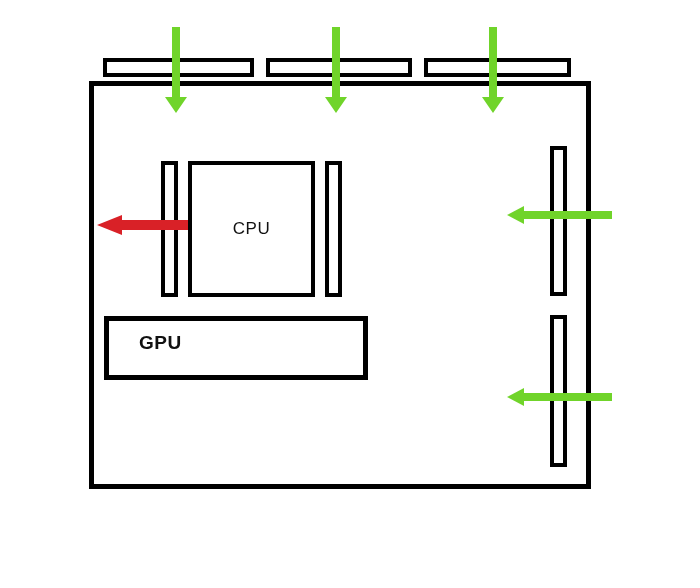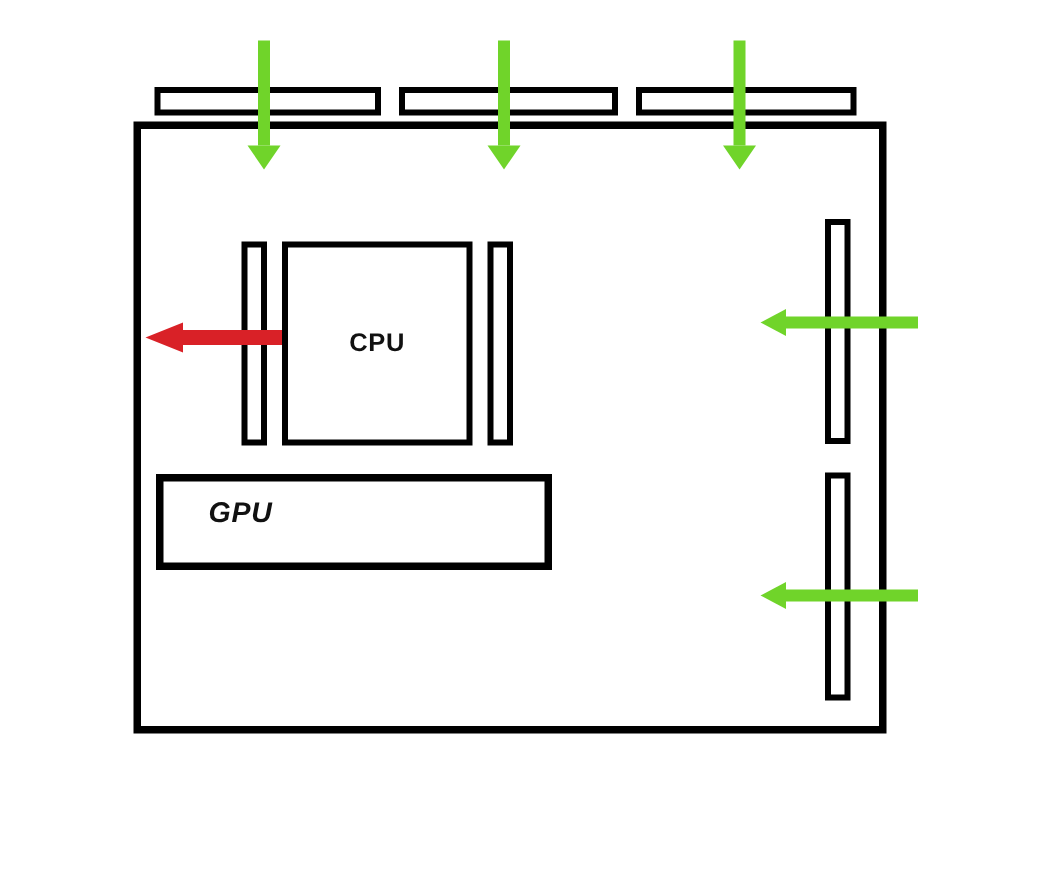--- a/index.html
+++ b/index.html
@@ -17,27 +17,27 @@
   .case{position:absolute;left:89px;top:81px;width:502px;height:408px;border:5px solid var(--outline,#000);background:transparent;}
 
   
   .vent{position:absolute;top:58px;height:19px;border:4px solid var(--outline,#000);background:var(--background,#fff);}
   .vent1{left:103px;width:151px;}
   .vent2{left:266px;width:146px;}
   .vent3{left:424px;width:147px;}
 
   
   .cpu{position:absolute;left:188px;top:161px;width:127px;height:136px;border:4px solid var(--outline,#000);display:flex;align-items:center;justify-content:center;}
-  .cpu-label{font-weight:bold;font-size:17px;letter-spacing:0.5px;color:#111;}
+  .cpu-label{font-weight:normal;font-size:17px;letter-spacing:0.5px;color:#111;}
   .bracket{position:absolute;top:161px;width:17px;height:136px;border:4px solid var(--outline,#000);background:var(--background,#fff);}
   .bracket-left{left:161px;}
   .bracket-right{left:325px;}
 
   
-  .gpu{position:absolute;left:104px;top:316px;width:264px;height:64px;border:5px solid var(--outline,#000);display:flex;align-items:center;font-style:italic;}
+  .gpu{position:absolute;left:104px;top:316px;width:264px;height:64px;border:5px solid var(--outline,#000);display:flex;align-items:center;}
   .gpu-label{font-weight:bold;font-size:19px;letter-spacing:0.5px;color:#111;padding-left:30px;position:relative;top:-5px;}
 
   
   .rslot{position:absolute;left:550px;width:17px;border:4px solid var(--outline,#000);background:var(--background,#fff);}
   .rslot1{top:146px;height:150px;}
   .rslot2{top:315px;height:152px;}
 
   
   .arrow-down{position:absolute;top:27px;width:22px;height:86px;}
   .arrow-down .shaft{position:absolute;left:7px;top:0;width:8px;height:70px;background:var(--intake-arrow,#70d42a);}

